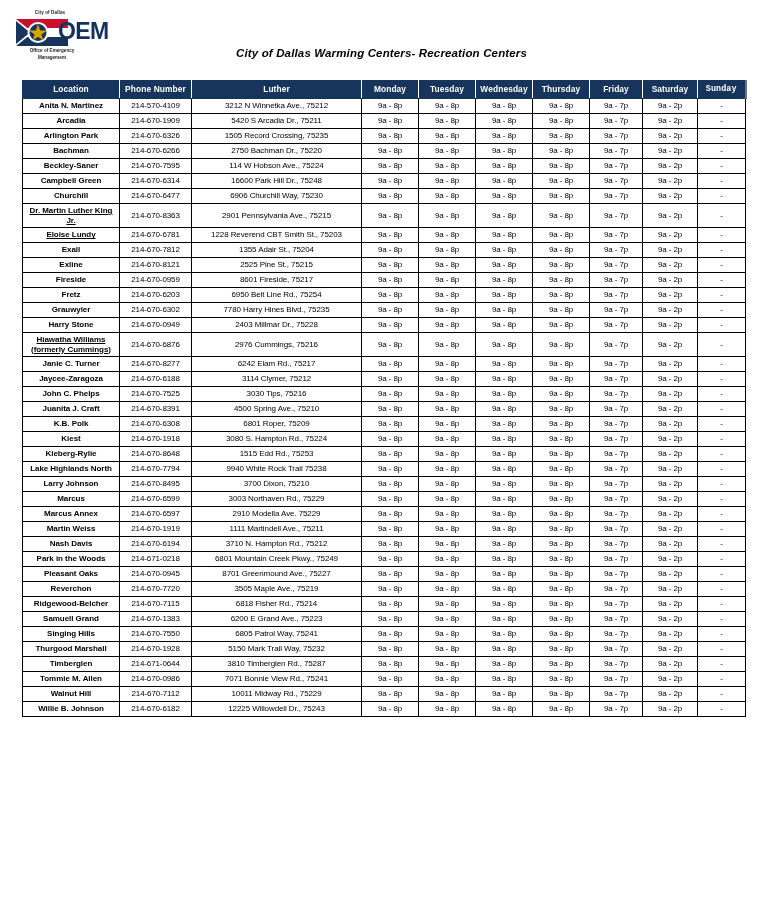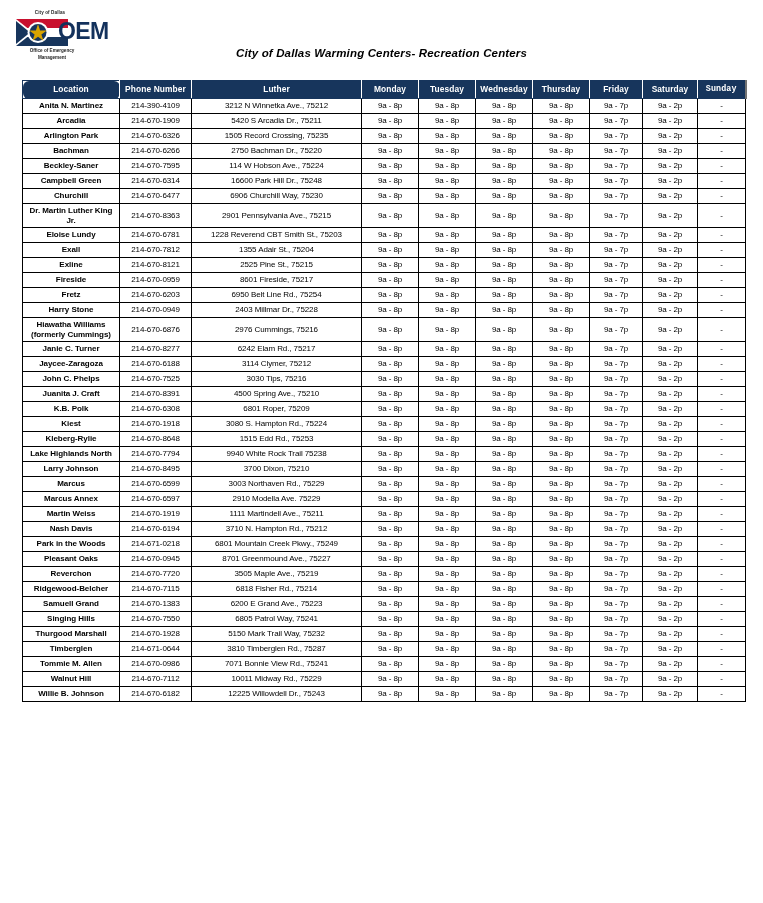--- a/index.html
+++ b/index.html
@@ -109,41 +109,41 @@
     font-size: 8.4px;
     font-weight: bold;
     text-align: center;
     padding: 3px 1px;
     border: 1px solid #ffffff;
     border-top: 1px solid #17355c;
     border-bottom: 1px solid #17355c;
     line-height: 11px;
     letter-spacing: .1px;
   }
-  table.centers th:first-child { border-left: 1px solid #17355c; border-radius: 6px; }
+  table.centers th:first-child { border-left: 1px solid #17355c; }
   table.centers th:last-child  { border-right: 2px solid #737373; font-family: Liberation Mono, monospace; }
 
   table.centers td {
     border: 1px solid #000000;
     padding: 2px 2px;
     text-align: center;
     vertical-align: middle;
     line-height: 9.5px;
     font-size: 8px;
     height: 15px;
     box-sizing: border-box;
     overflow: hidden;
     white-space: nowrap;
   }
   td.loc {
     font-weight: bold;
     font-size: 8.2px;
     letter-spacing: -0.05px;
   }
-  td.loc.wrap { white-space: normal; line-height: 9.5px; }
+  td.loc.wrap { white-space: normal; line-height: 9.5px; text-decoration: underline; }
   td.addr { font-size: 8px; letter-spacing: -0.1px; }
   td.addr.wrap { white-space: normal; }
   td.phone { font-size: 8px; letter-spacing: -0.1px; }
   td.hrs { font-size: 8px; letter-spacing: -0.1px; }
 
   
   col.c-loc   { width: 97px; }
   col.c-phone { width: 72px; }
   col.c-addr  { width: 170px; }
   col.c-day   { width: 57px; }
@@ -213,21 +213,21 @@
           <th>Wednesday</th>
           <th>Thursday</th>
           <th>Friday</th>
           <th>Saturday</th>
           <th>Sunday</th>
         </tr>
       </thead>
       <tbody id="table-body">
           <tr>
             <td class="loc">Anita N. Martinez</td>
-            <td class="phone">214-390-4109</td>
+            <td class="phone">214-570-4109</td>
             <td class="addr">3212 N Winnetka Ave., 75212</td>
             <td class="hrs">9a - 8p</td>
             <td class="hrs">9a - 8p</td>
             <td class="hrs">9a - 8p</td>
             <td class="hrs">9a - 8p</td>
             <td class="hrs">9a - 7p</td>
             <td class="hrs">9a - 2p</td>
             <td class="hrs">-</td>
           </tr>
           <tr>
@@ -368,20 +368,32 @@
             <td class="addr">6950 Belt Line Rd., 75254</td>
             <td class="hrs">9a - 8p</td>
             <td class="hrs">9a - 8p</td>
             <td class="hrs">9a - 8p</td>
             <td class="hrs">9a - 8p</td>
             <td class="hrs">9a - 7p</td>
             <td class="hrs">9a - 2p</td>
             <td class="hrs">-</td>
           </tr>
           <tr>
+            <td class="loc">Grauwyler</td>
+            <td class="phone">214-670-6302</td>
+            <td class="addr">7780 Harry Hines Blvd., 75235</td>
+            <td class="hrs">9a - 8p</td>
+            <td class="hrs">9a - 8p</td>
+            <td class="hrs">9a - 8p</td>
+            <td class="hrs">9a - 8p</td>
+            <td class="hrs">9a - 7p</td>
+            <td class="hrs">9a - 2p</td>
+            <td class="hrs">-</td>
+          </tr>
+          <tr>
             <td class="loc">Harry Stone</td>
             <td class="phone">214-670-0949</td>
             <td class="addr">2403 Millmar Dr., 75228</td>
             <td class="hrs">9a - 8p</td>
             <td class="hrs">9a - 8p</td>
             <td class="hrs">9a - 8p</td>
             <td class="hrs">9a - 8p</td>
             <td class="hrs">9a - 7p</td>
             <td class="hrs">9a - 2p</td>
             <td class="hrs">-</td>

